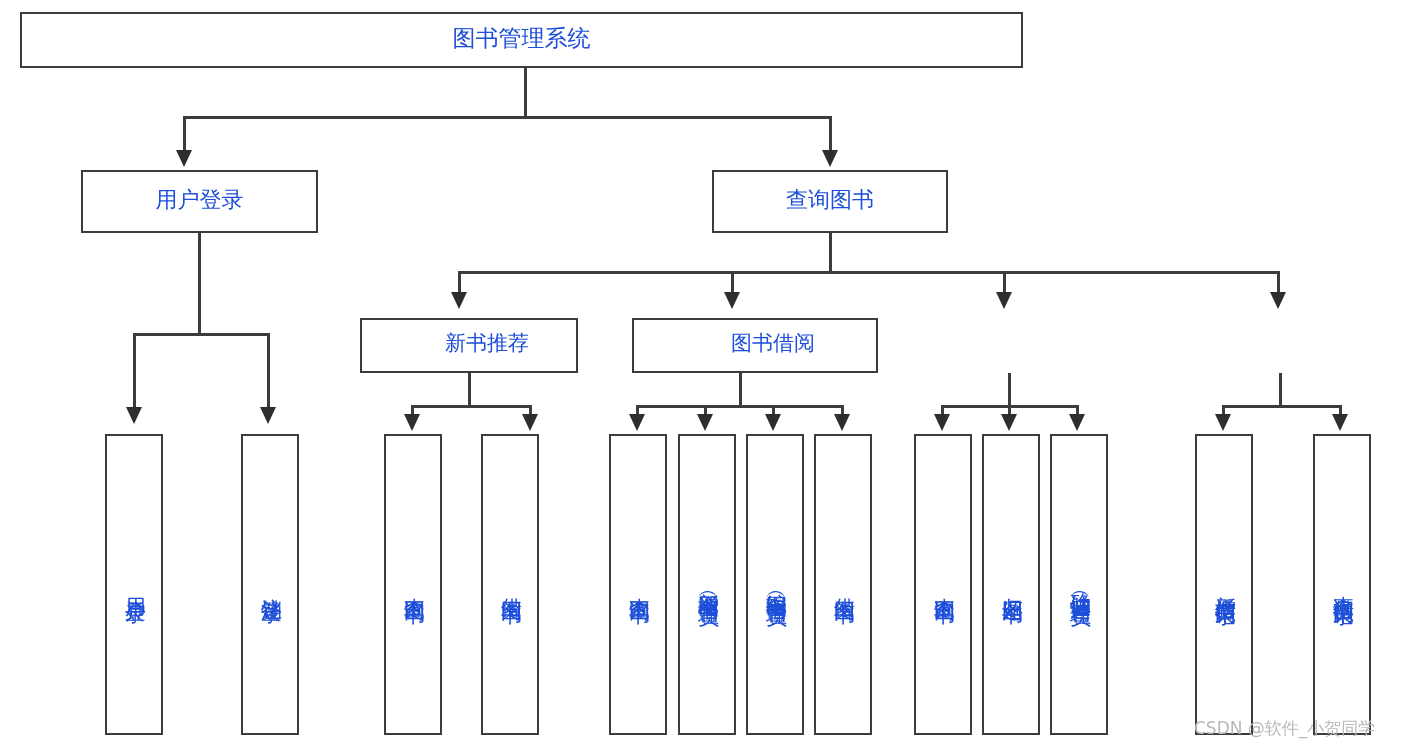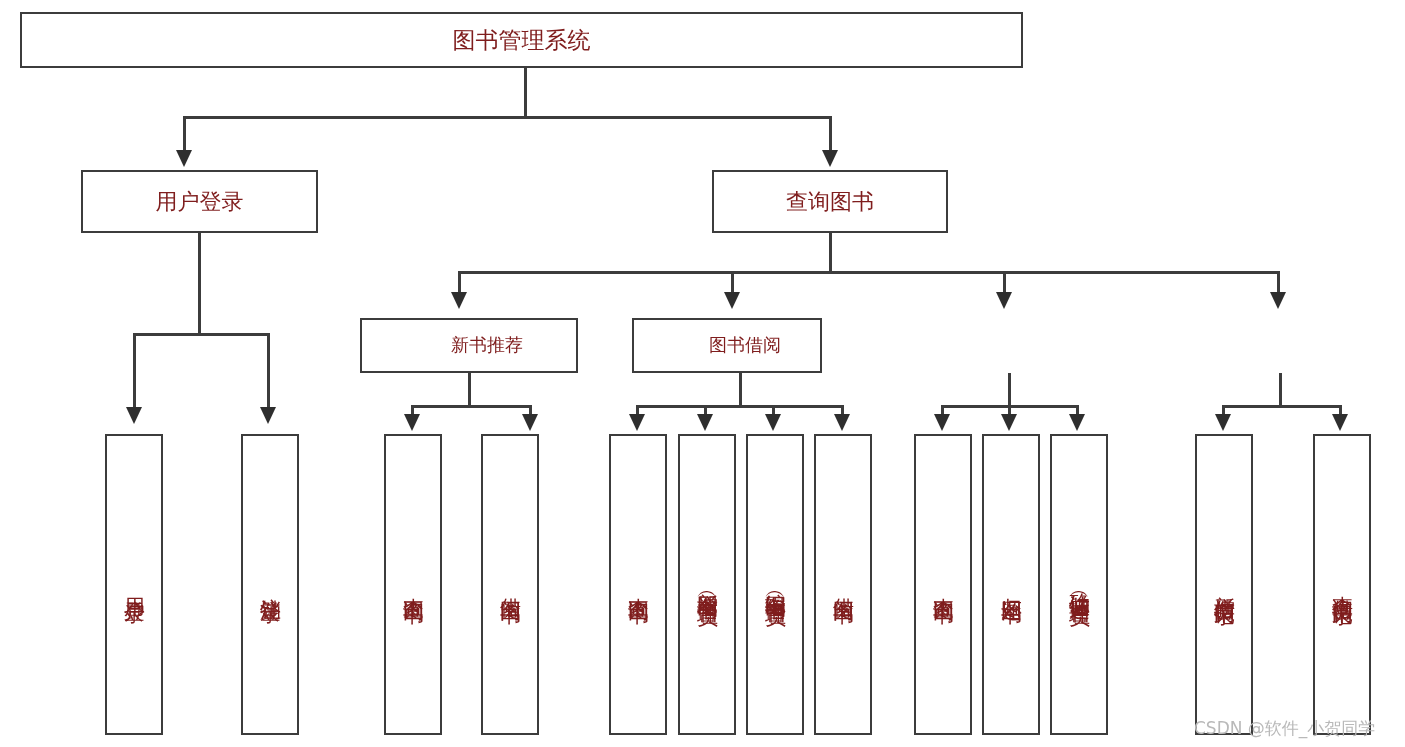--- a/index.html
+++ b/index.html
@@ -19,25 +19,26 @@
   .node{
     position:absolute;
     box-sizing:border-box;
     background:#ffffff;
     border:2.5px solid #3c3c3c;
     display:flex;
     align-items:center;
     justify-content:center;
     text-align:center;
     line-height:1.25;
-    color:#7f1d1d;
+    color:#1d4ed8;
+    font-family:Liberation Mono, monospace;
   }
   .node.root{font-size:23px;}
   .node.lvl1{font-size:22px;}
-  .node.lvl2{font-size:18px;padding-left:36px;}
+  .node.lvl2{font-size:21px;padding-left:36px;}
   
   .node.leaf{
     font-size:21px;
     writing-mode:vertical-rl;
     text-orientation:upright;
     letter-spacing:2px;
     padding:8px 2px;
     line-height:1;
   }
   .node.leaf .vtxt{
@@ -106,21 +107,21 @@
   <div class="edge-v" style="left:731px;top:271px;width:3px;height:22px;"></div>
   <div class="arrow" style="left:724px;top:292px;"></div>
   <div class="edge-v" style="left:1003px;top:271px;width:3px;height:22px;"></div>
   <div class="arrow" style="left:996px;top:292px;"></div>
   <div class="edge-v" style="left:1277px;top:271px;width:3px;height:22px;"></div>
   <div class="arrow" style="left:1270px;top:292px;"></div>
 
   <div class="node lvl2" style="left:360px;top:318px;width:218px;height:55px;">
     <span>新书推荐</span>
   </div>
-  <div class="node lvl2" style="left:632px;top:318px;width:190px;height:55px;">
+  <div class="node lvl2" style="left:632px;top:318px;width:246px;height:55px;">
     <span>图书借阅</span>
   </div>
 
   <div class="edge-v" style="left:468px;top:373px;width:3px;height:35px;"></div>
   <div class="edge-h" style="left:411px;top:405px;width:121px;height:3px;"></div>
   <div class="edge-v" style="left:411px;top:405px;width:3px;height:12px;"></div>
   <div class="arrow" style="left:404px;top:414px;"></div>
   <div class="edge-v" style="left:529px;top:405px;width:3px;height:12px;"></div>
   <div class="arrow" style="left:522px;top:414px;"></div>
 

